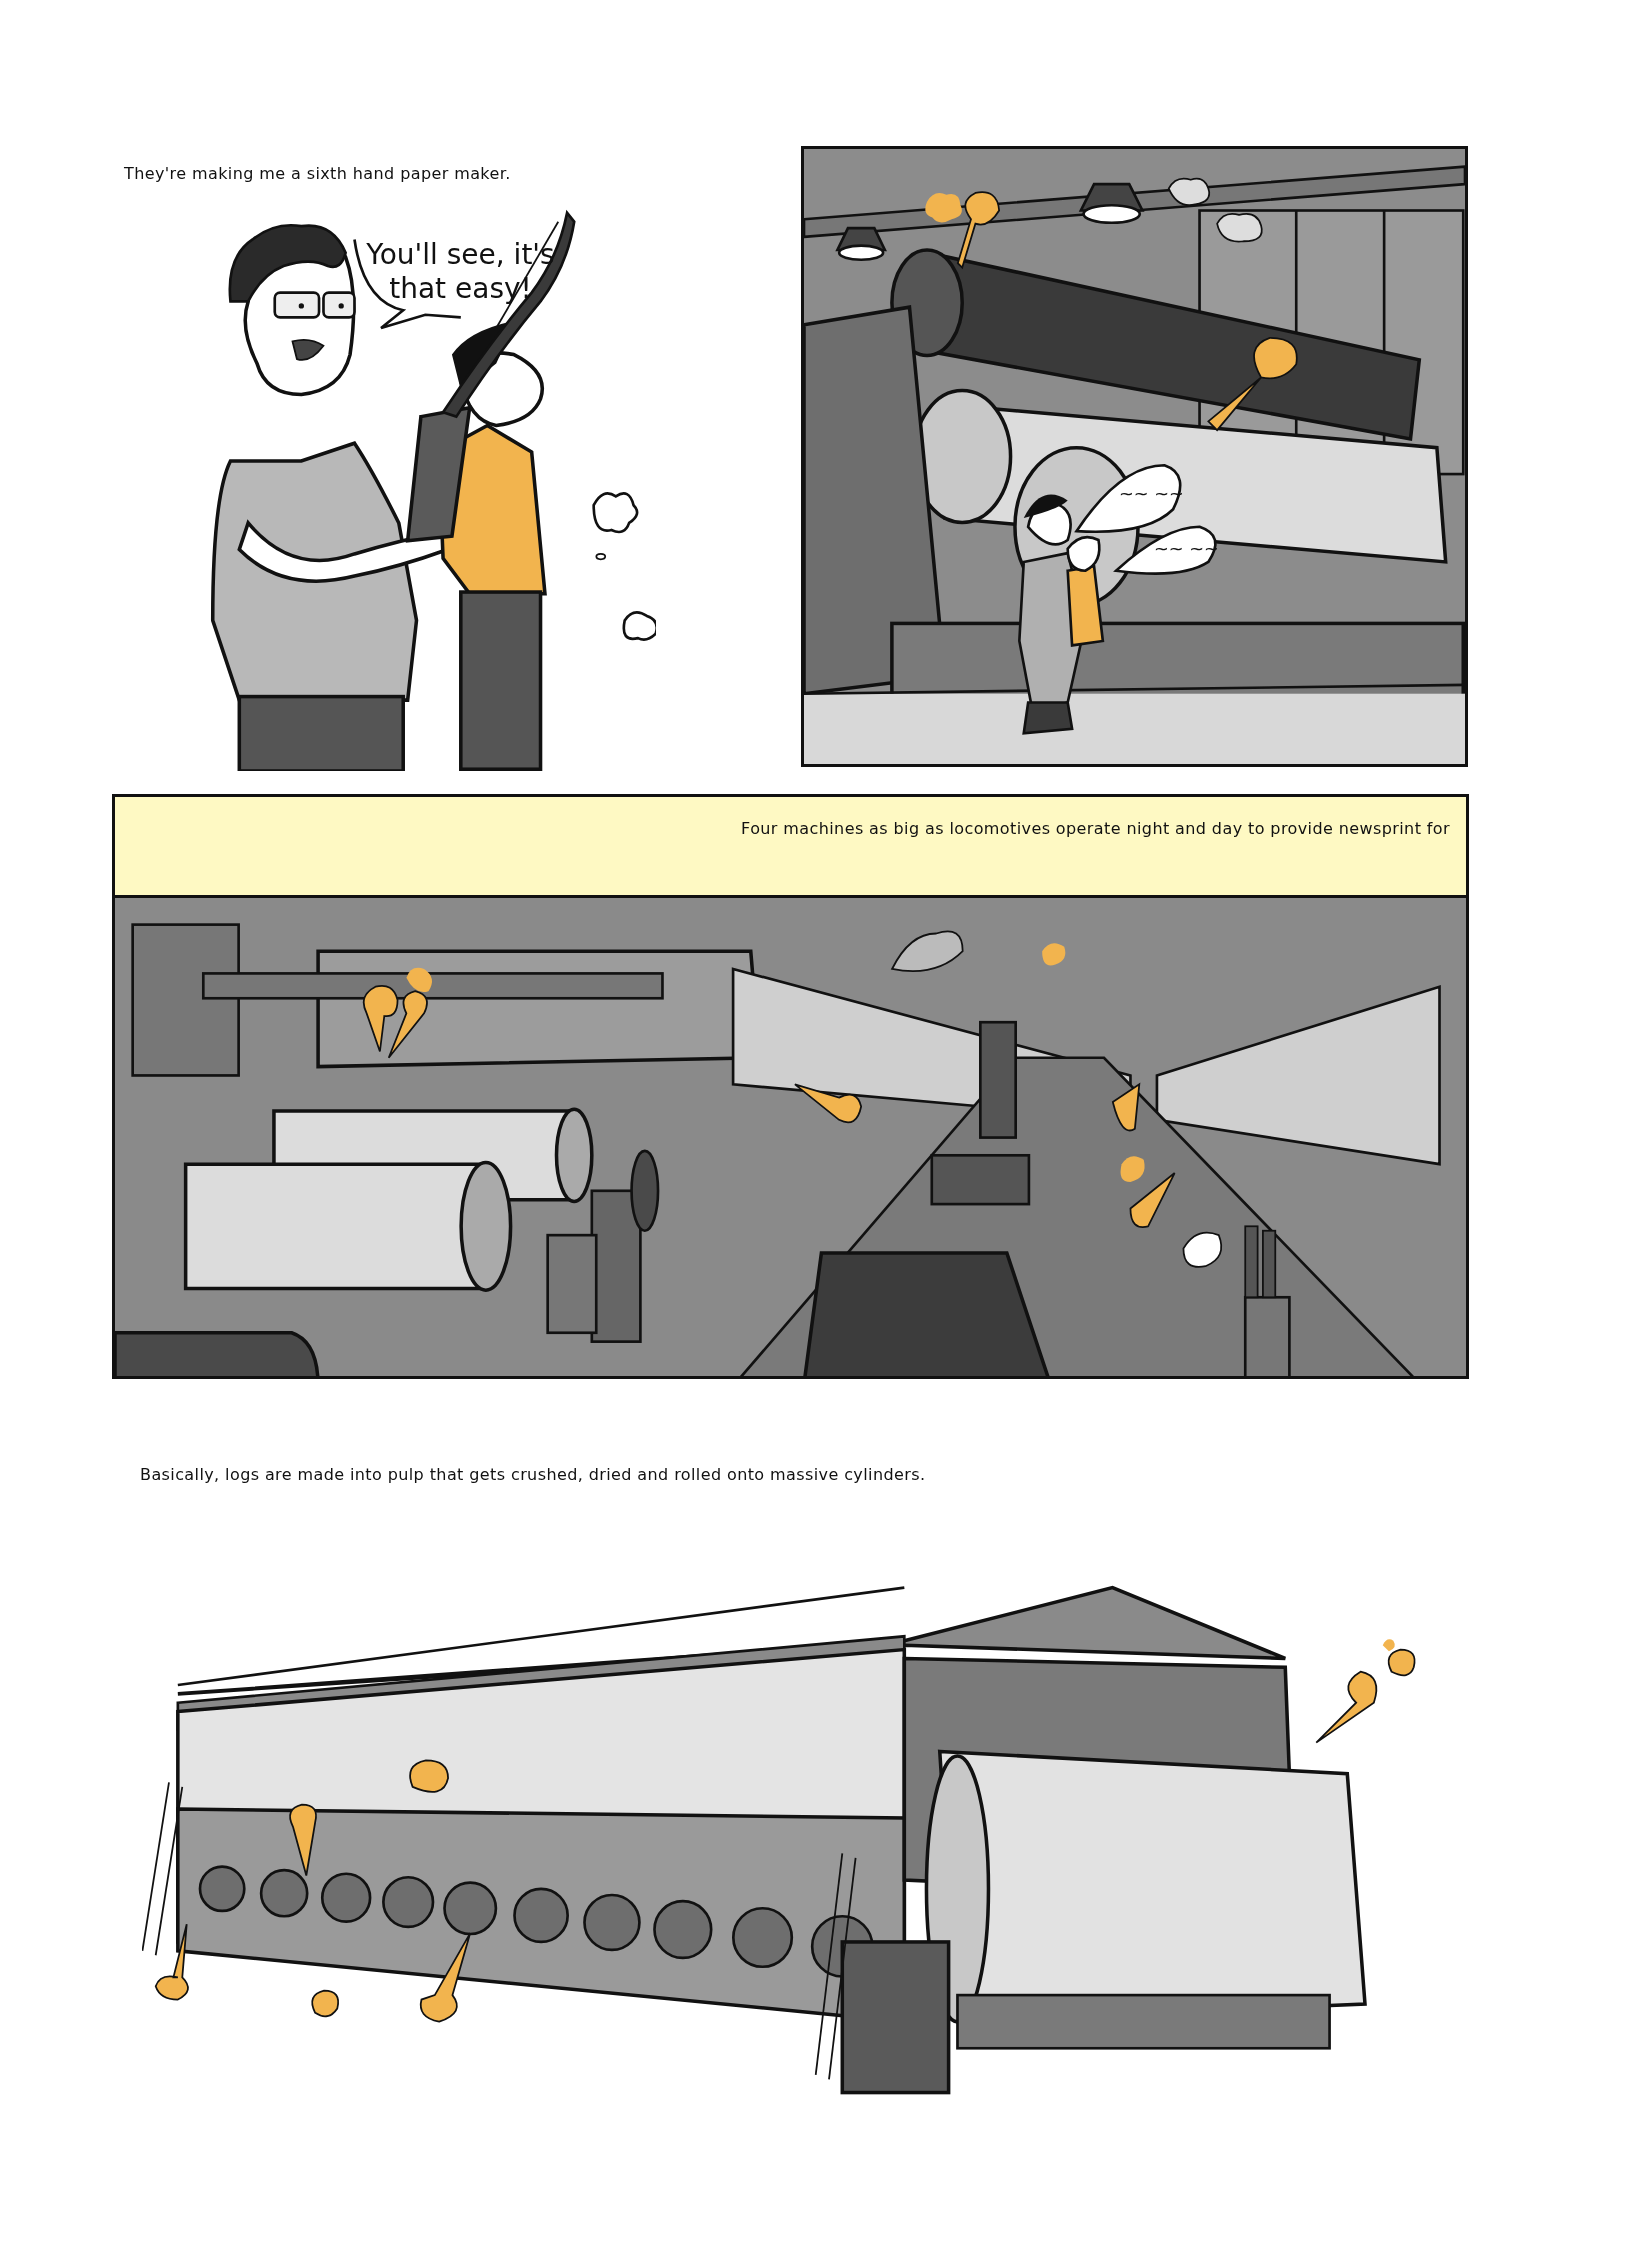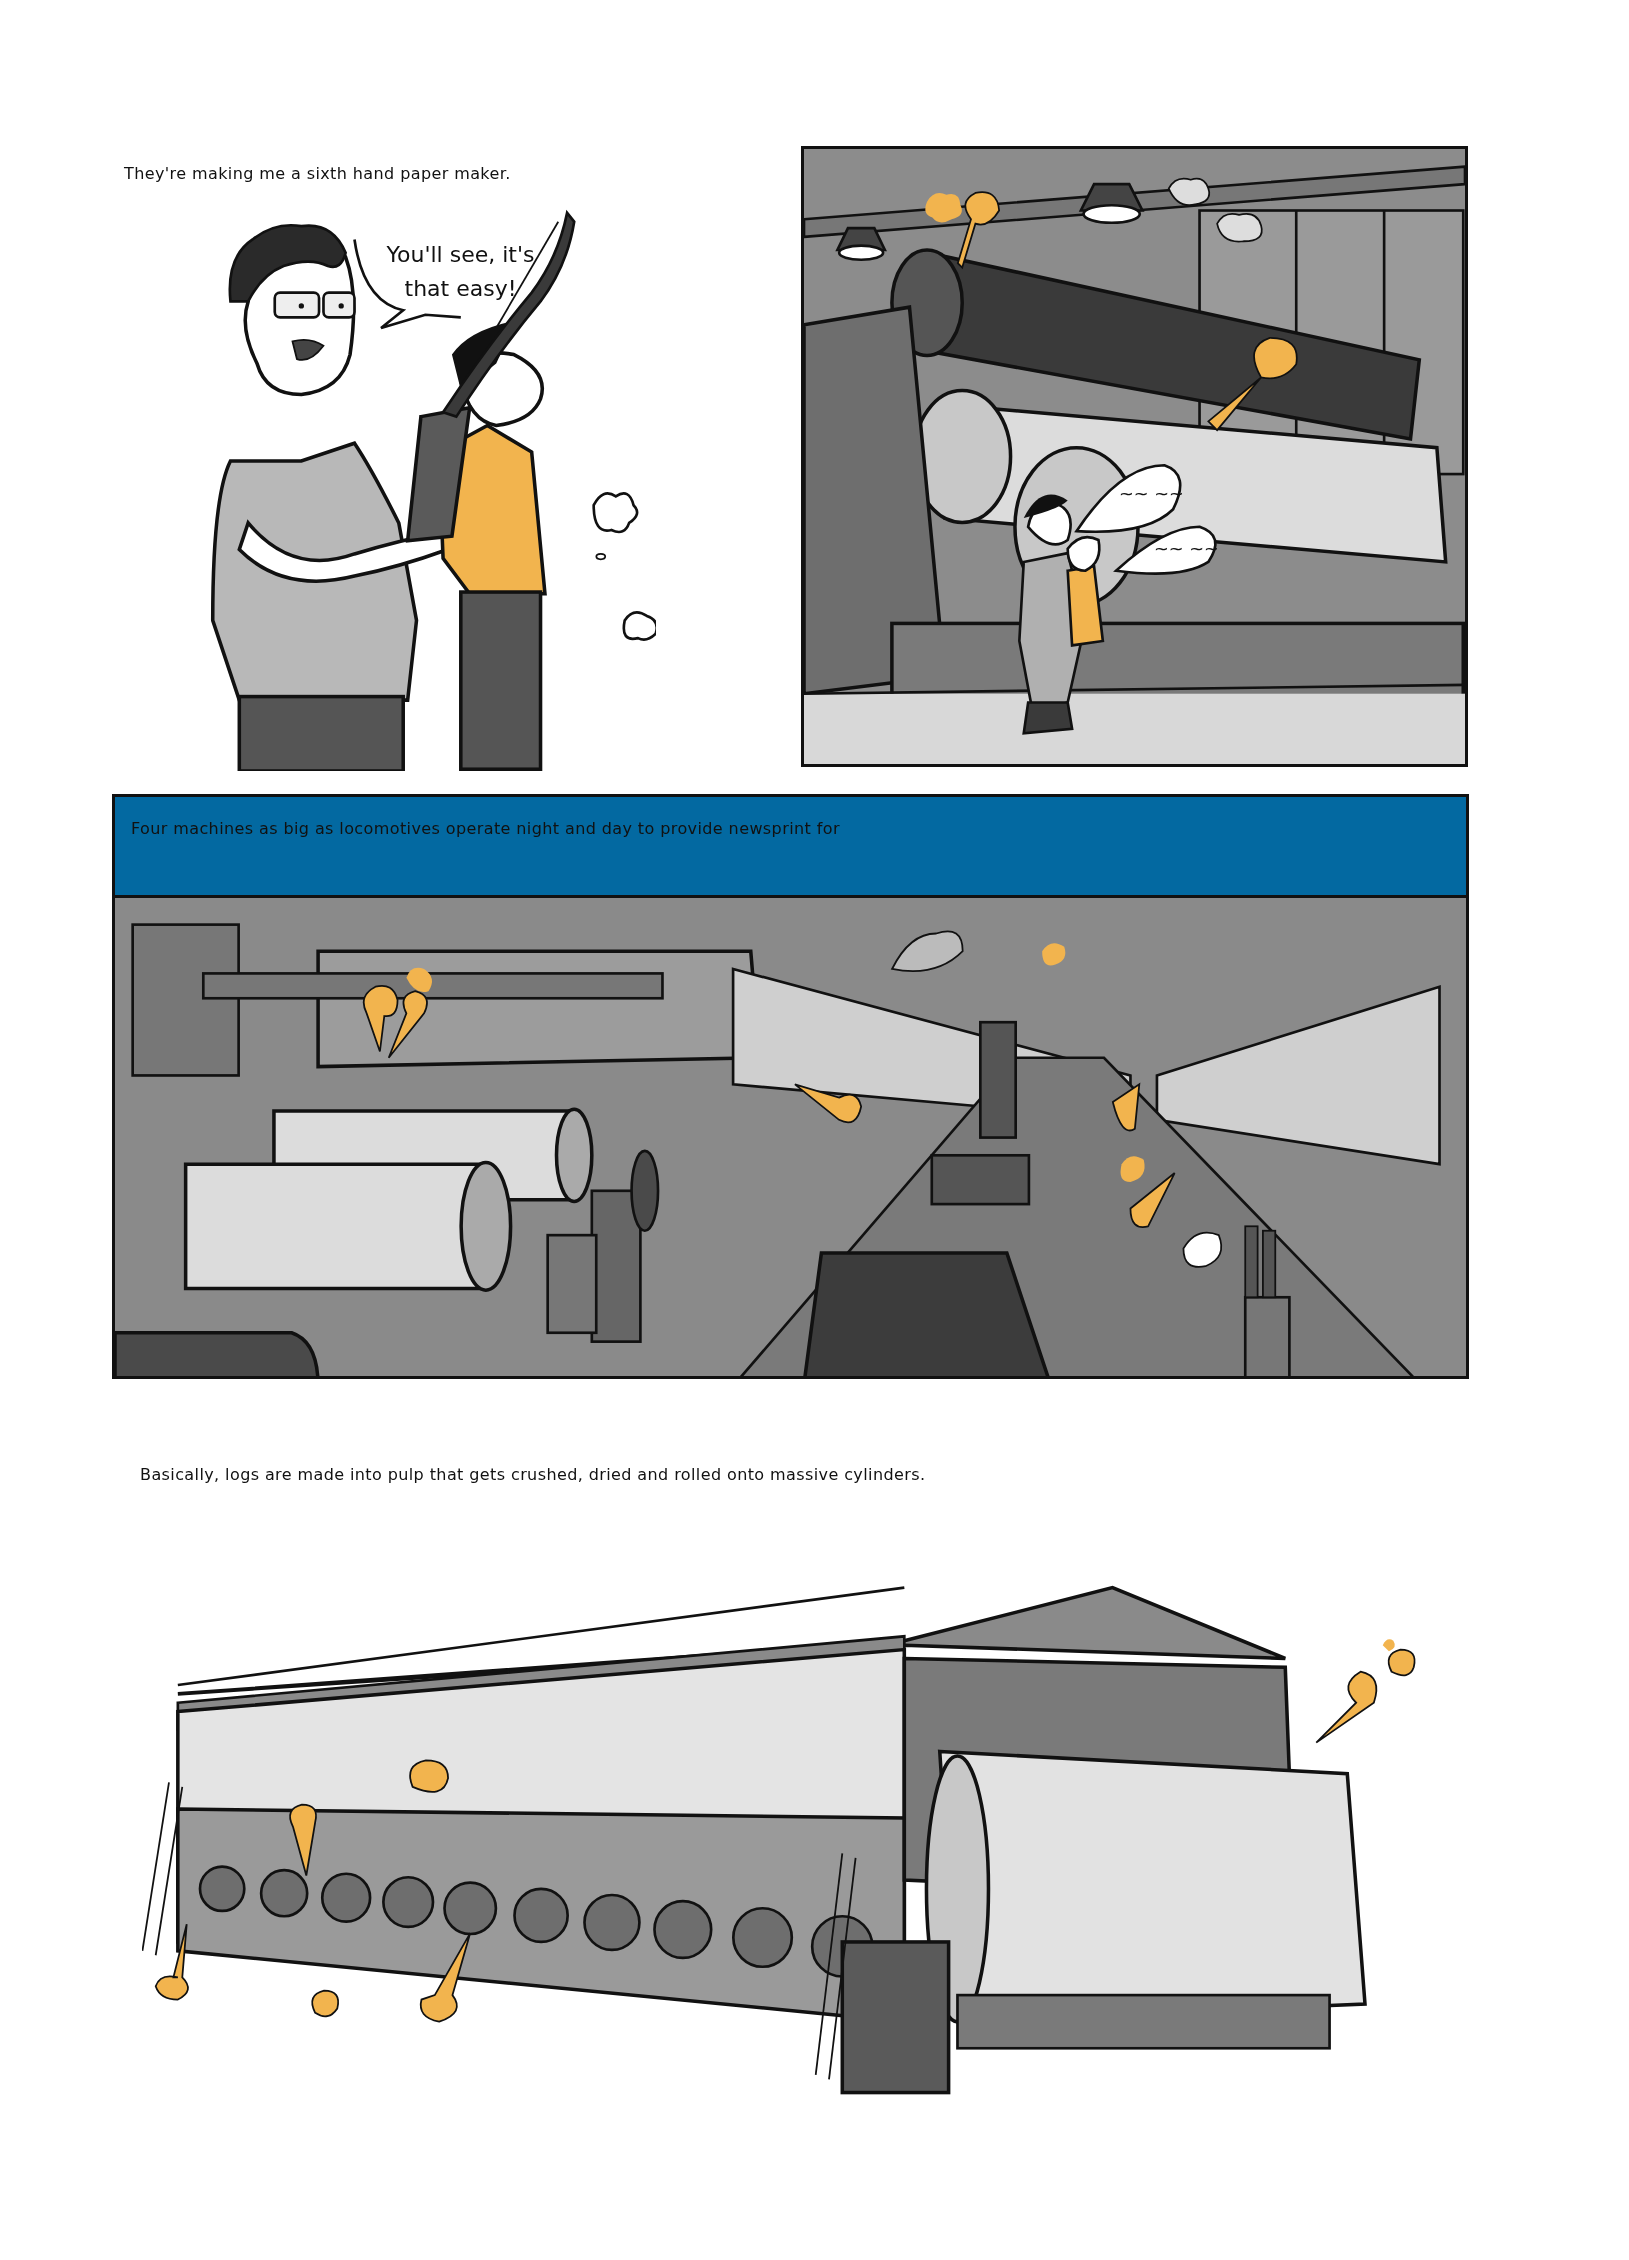--- a/index.html
+++ b/index.html
@@ -1,21 +1,21 @@
 <!DOCTYPE html>
 <html style="font-size:14px"><head>
 <meta charset="utf-8">
 <style>
   html, body { margin: 0; padding: 0; background: #ffffff; }
   body { width: 1630px; height: 2261px; position: relative; overflow: hidden; font-family: "DejaVu Sans", sans-serif; color: #111; }
   .caption { position: absolute; font-family: "DejaVu Sans", sans-serif; font-size: 16px; letter-spacing: 0.4px; line-height: 41px; color: #111; }
   .panel { position: absolute; border: 3.5px solid #111; box-sizing: border-box; overflow: hidden; }
   .panel svg { display: block; width: 100%; height: 100%; }
-  .balloon-text { position: absolute; font-size: 22px; line-height: 34px; text-align: center; color: #111; }
-  .caption-box { position: absolute; border: 3.5px solid #111; box-sizing: border-box; background: #0369a1; overflow: hidden; }
+  .balloon-text { position: absolute; font-size: 28px; line-height: 34px; text-align: center; color: #111; }
+  .caption-box { position: absolute; border: 3.5px solid #111; box-sizing: border-box; background: #fef9c3; overflow: hidden; text-align: right; }
   .caption-box .caption { position: static; padding: 10.6px 16px 0 16px; }
   .illus { position: absolute; }
   .illus svg { display: block; width: 100%; height: 100%; }
 </style>
 </head>
 <body>
 
 <div class="caption" style="left:124px; top:153px;">They're making me a sixth hand paper maker.</div>
 
 <div class="illus" style="left:177px; top:204px; width:479px; height:567px;">

